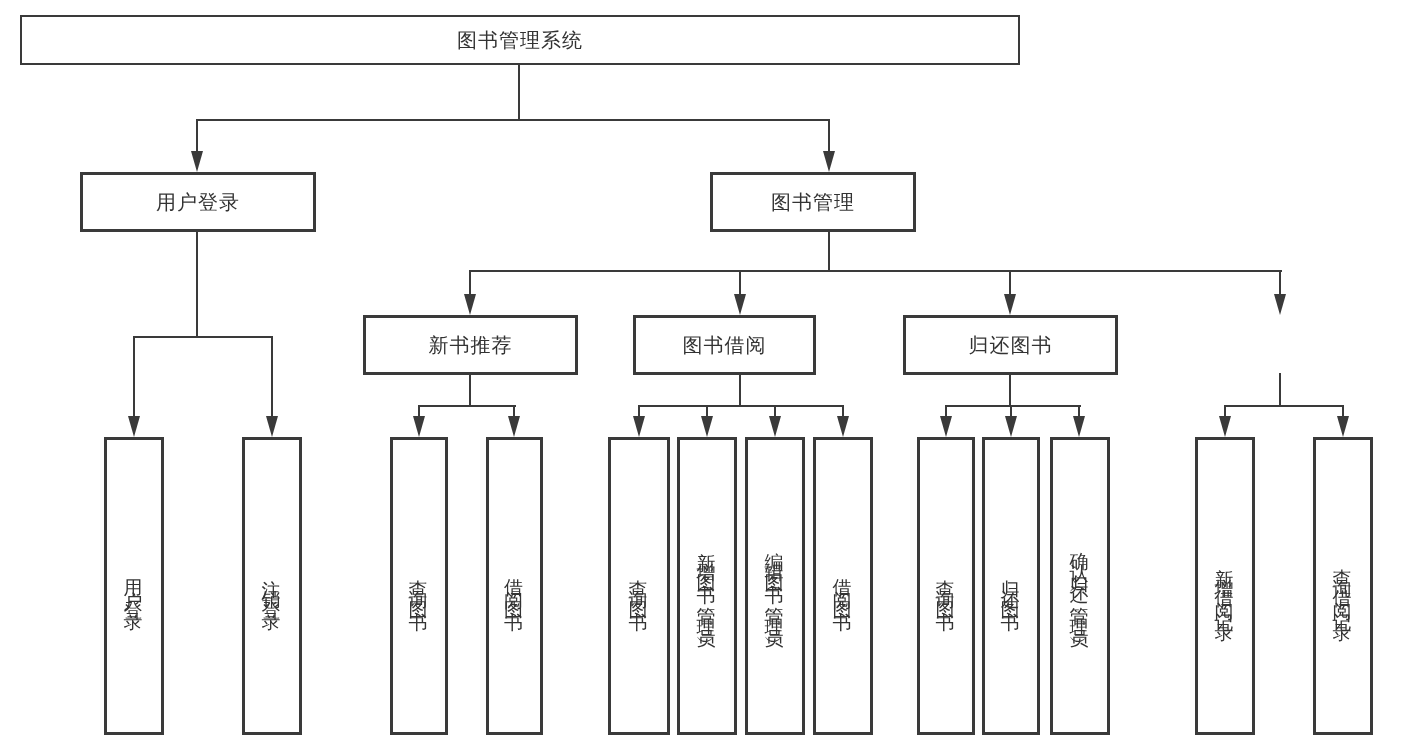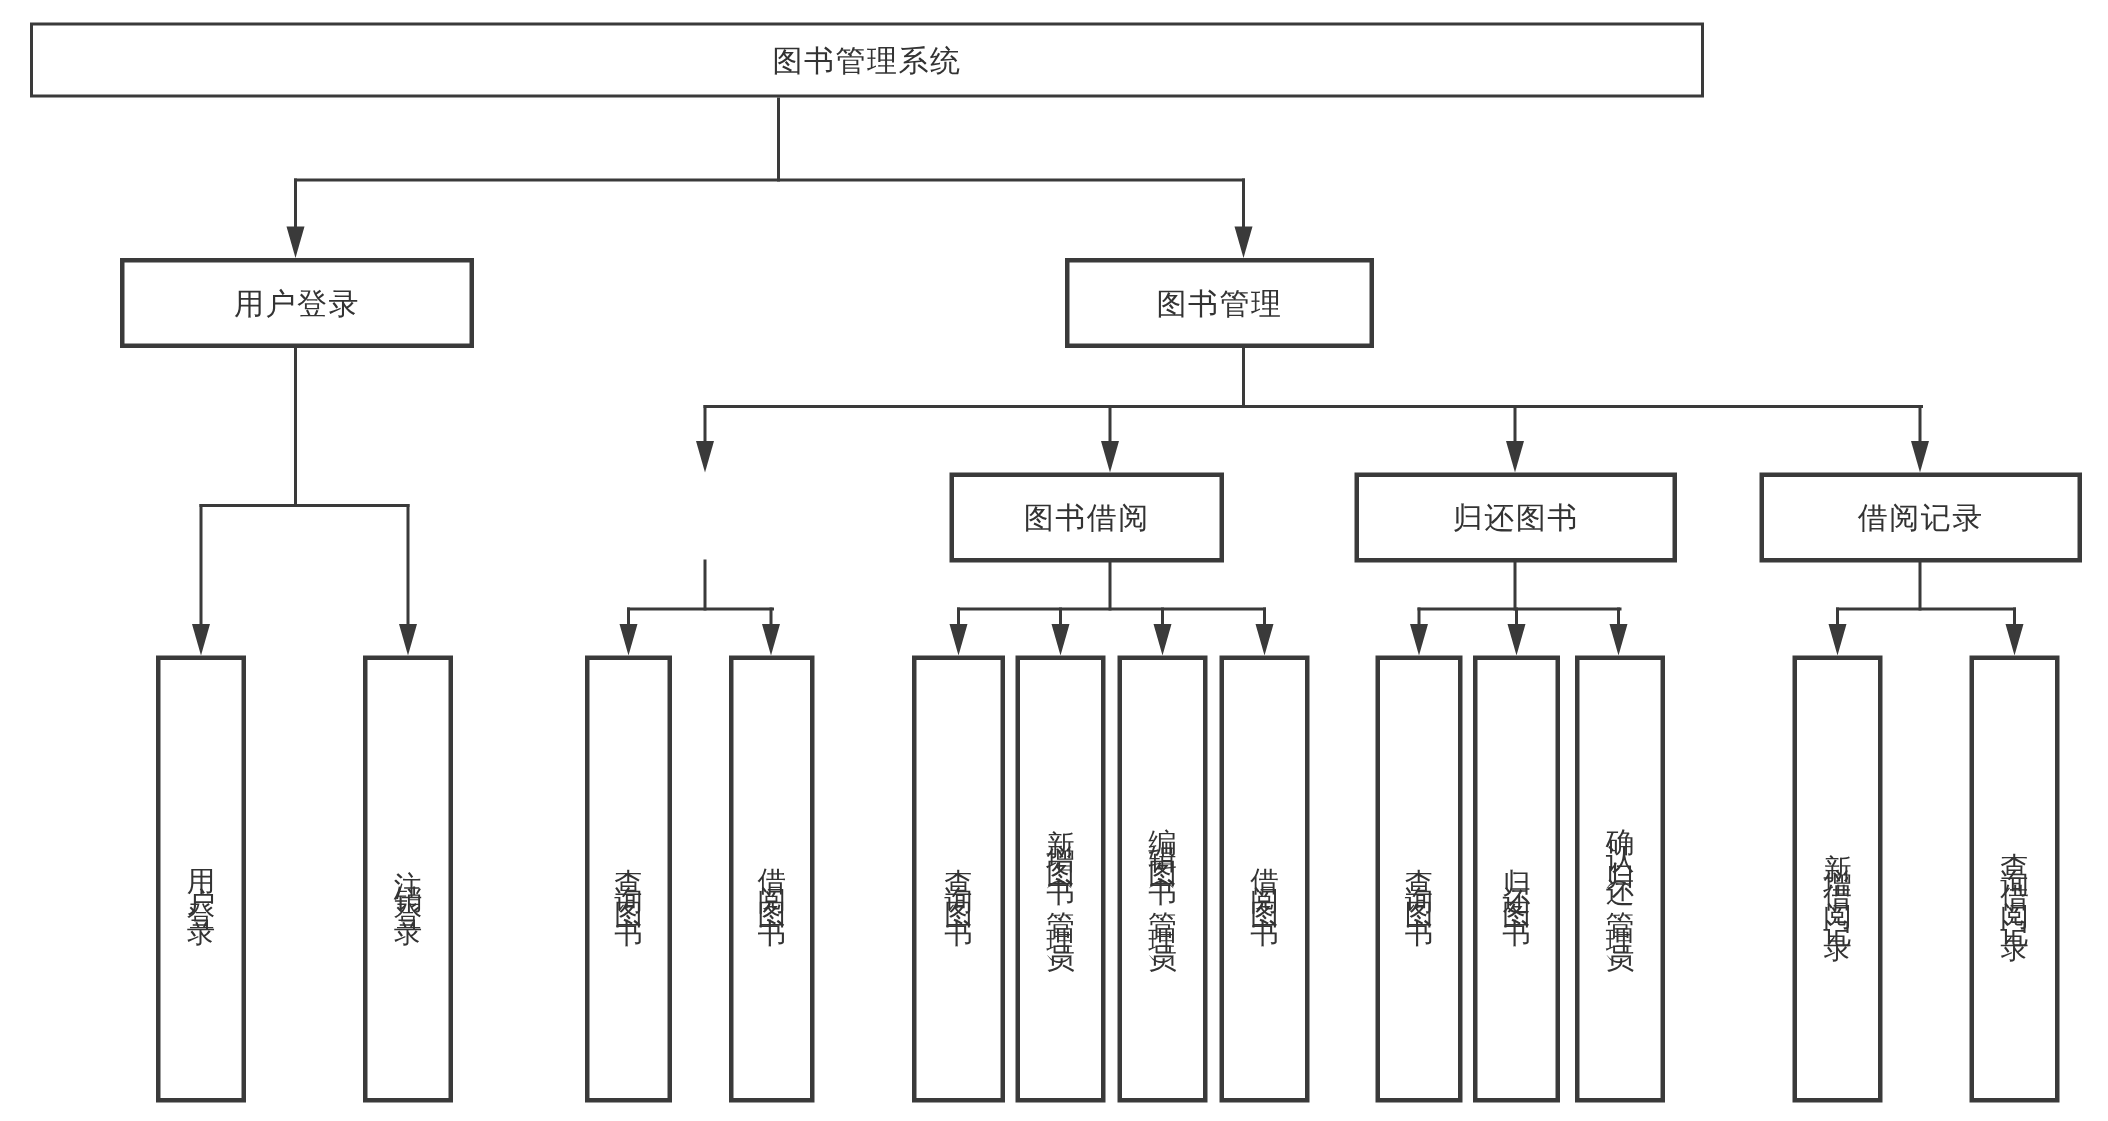--- a/index.html
+++ b/index.html
@@ -61,21 +61,21 @@
     color: #b0b0b0;
     letter-spacing: 1px;
     white-space: nowrap;
   }
 </style>
 </head>
 <body>
 
 <div id="stage">
 
-  <div class="box root" style="left:20px; top:15px; width:1116px; height:50px;">
+  <div class="box root" style="left:20px; top:15px; width:1000px; height:50px;">
     <span>图书管理系统</span>
   </div>
 
   <div class="vl" style="left:518px; top:65px; height:56px;"></div>
   <div class="hl" style="left:196px; top:119px; width:634px;"></div>
   <div class="vl" style="left:196px; top:119px; height:36px;"></div>
   <div class="arrow" style="left:191px; top:151px;"></div>
   <div class="vl" style="left:828px; top:119px; height:36px;"></div>
   <div class="arrow" style="left:823px; top:151px;"></div>
 
@@ -97,28 +97,28 @@
   <div class="hl" style="left:469px; top:270px; width:813px;"></div>
   <div class="vl" style="left:469px; top:270px; height:28px;"></div>
   <div class="arrow" style="left:464px; top:294px;"></div>
   <div class="vl" style="left:739px; top:270px; height:28px;"></div>
   <div class="arrow" style="left:734px; top:294px;"></div>
   <div class="vl" style="left:1009px; top:270px; height:28px;"></div>
   <div class="arrow" style="left:1004px; top:294px;"></div>
   <div class="vl" style="left:1279px; top:270px; height:28px;"></div>
   <div class="arrow" style="left:1274px; top:294px;"></div>
 
+  <div class="box" style="left:363px; top:315px; width:215px; height:60px;">
+    <span>新书推荐</span>
+  </div>
   <div class="box" style="left:633px; top:315px; width:183px; height:60px;">
     <span>图书借阅</span>
   </div>
   <div class="box" style="left:903px; top:315px; width:215px; height:60px;">
     <span>归还图书</span>
-  </div>
-  <div class="box" style="left:1173px; top:315px; width:215px; height:60px;">
-    <span>借阅记录</span>
   </div>
 
   <div class="vl" style="left:469px; top:373px; height:34px;"></div>
   <div class="hl" style="left:418px; top:405px; width:98px;"></div>
   <div class="vl" style="left:418px; top:405px; height:15px;"></div>
   <div class="arrow" style="left:413px; top:416px;"></div>
   <div class="vl" style="left:513px; top:405px; height:15px;"></div>
   <div class="arrow" style="left:508px; top:416px;"></div>
 
   <div class="vl" style="left:739px; top:373px; height:34px;"></div>

